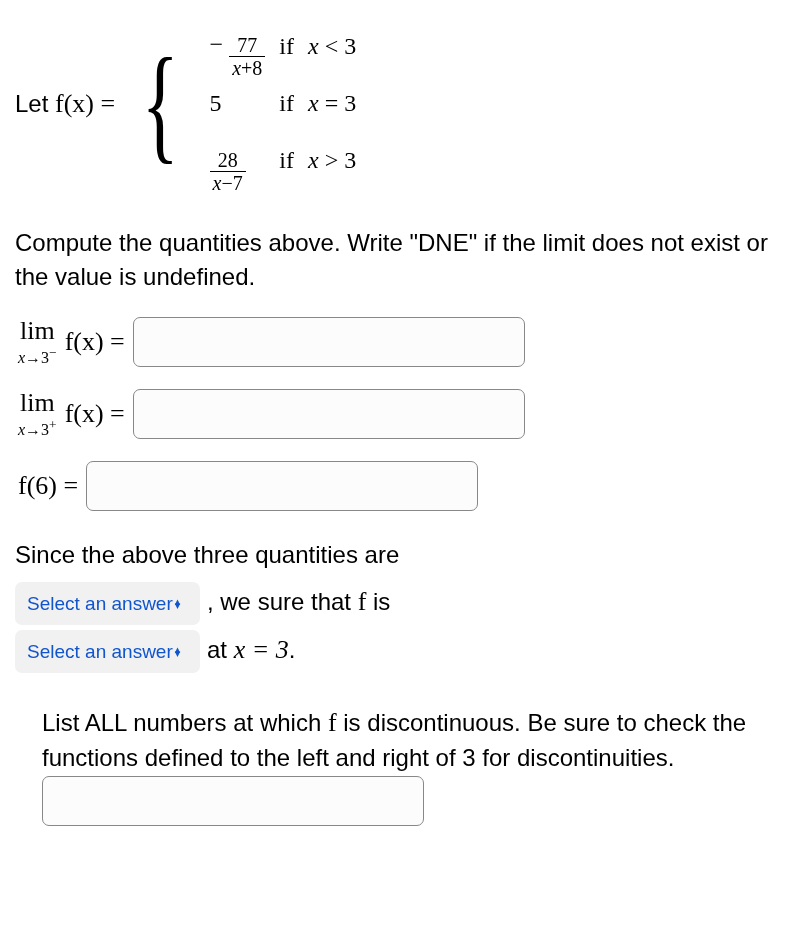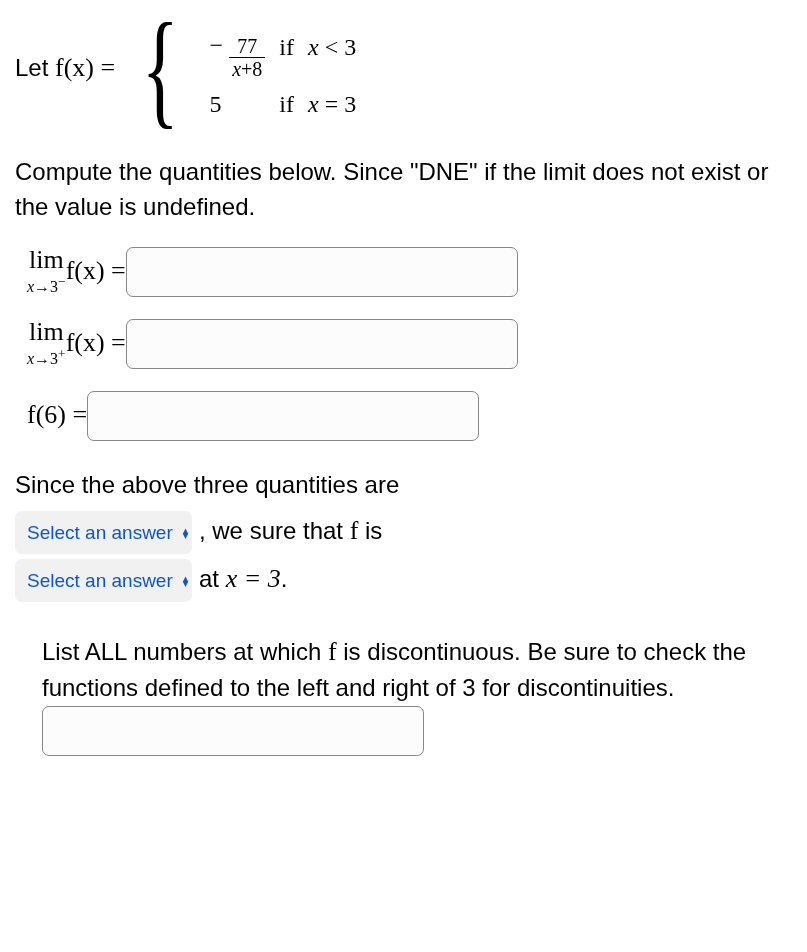--- a/index.html
+++ b/index.html
@@ -48,21 +48,22 @@
   }
   .frac .num { display:block; border-bottom:1.2px solid #000; padding:0 3px; line-height:1.1;margin-top:20px;}
   .frac .den { display:block; padding:0 3px; line-height:1.1;}
   .para {
     margin: 28px 0 20px 0;
     line-height: 1.45;
   }
   .mrow {
     display: flex;
     align-items: center;
-    margin: 22px 12px;
+    gap: 8px;
+    margin: 22px 3px;
   }
   .limblock {
     display: inline-flex;
     flex-direction: column;
     align-items: center;
     line-height: 1;
     font-family: 'Cambria Math','STIX','Times New Roman', serif;
   }
   .limblock .top { font-size: 26px; font-style: normal;}
   .limblock .bot { font-size: 16px; margin-top:2px;}
@@ -80,26 +81,26 @@
   }
   .sentence {
     line-height: 1.85;
     margin-top: 12px;
   }
   .select-pill {
     display: inline-flex;
     align-items: center;
     background: #f1f1f1;
     border-radius: 7px;
-    padding: 4px 4px 4px 12px;
+    padding: 4px 20px 4px 12px;
     font-size: 19px;
     color: #1155cc;
     font-family: Verdana, Geneva, sans-serif;
     vertical-align: middle;
-    gap: 10px;
+    gap: 2px;
     cursor: pointer;
   }
   .chev {
     display:inline-flex;
     flex-direction:column;
     gap:0;
     line-height:0.4;
     color:#1155cc;
     font-size:11px;
   }
@@ -132,25 +133,35 @@
         </span>
       </td>
       <td class="rm">if</td>
       <td><span class="math">x</span> <span class="rm">&lt; 3</span></td>
     </tr>
     <tr>
       <td class="rm">5</td>
       <td class="rm">if</td>
       <td><span class="math">x</span> <span class="rm">= 3</span></td>
     </tr>
+    <tr>
+      <td>
+        <span class="frac">
+          <span class="num rm">28</span>
+          <span class="den"><span class="math">x</span><span class="rm">−7</span></span>
+        </span>
+      </td>
+      <td class="rm">if</td>
+      <td><span class="math">x</span> <span class="rm">&gt; 3</span></td>
+    </tr>
   </tbody>
     </table>
 </div>
 
-<div class="para">Compute the quantities below. Since "DNE" if the limit does not exist or the value is undefined.</div>
+<div class="para">Compute the quantities above. Write "DNE" if the limit does not exist or the value is undefined.</div>
 
 <div class="mrow">
   <span class="limblock">
     <span class="top">lim</span>
     <span class="bot"><span class="math">x</span><span class="rm">→3</span><sup class="rm">−</sup></span>
   </span>
   <span class="it-f">f(x) =</span>
   <input class="ansbox" type="text" style="">
 </div>
 

